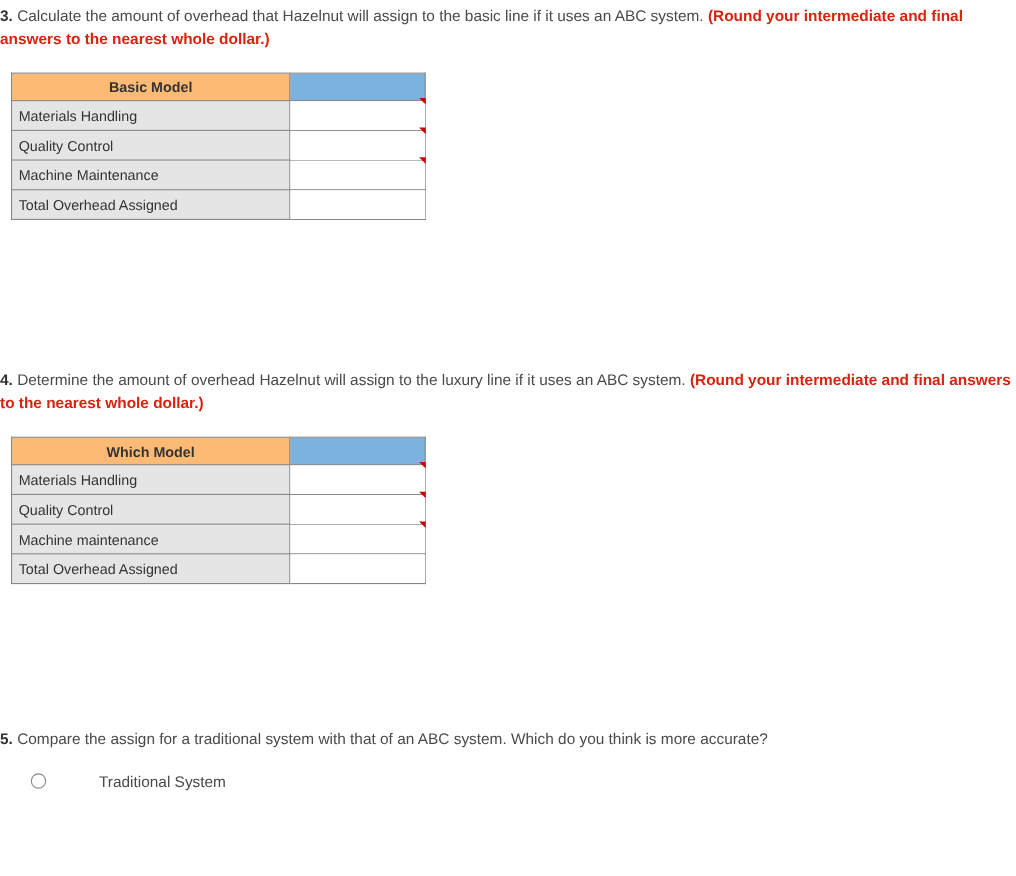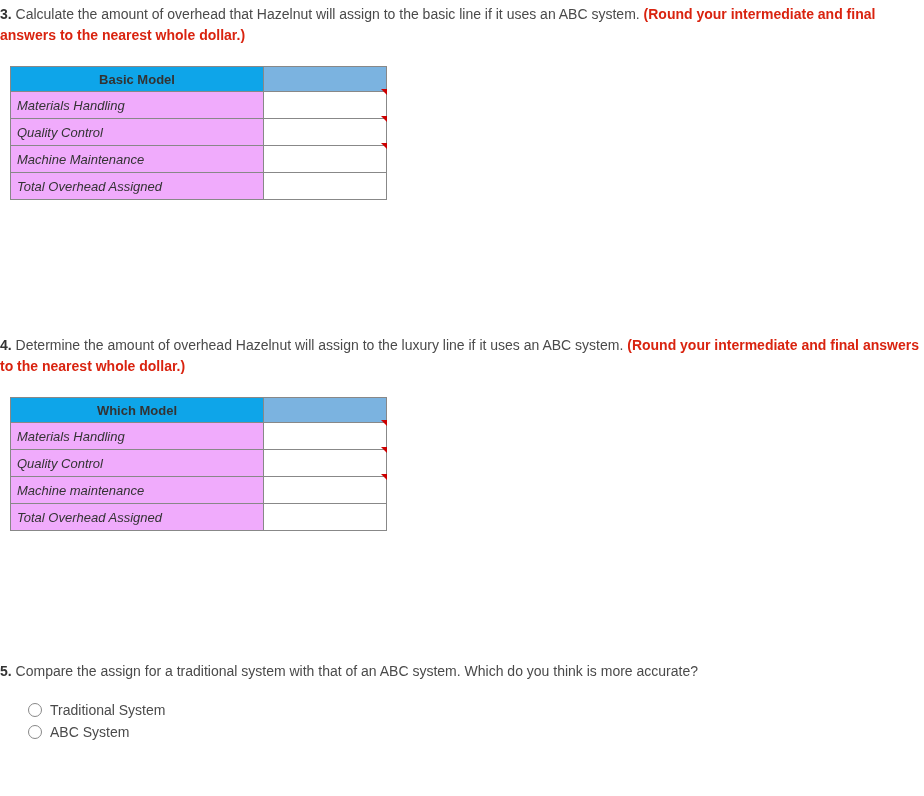--- a/index.html
+++ b/index.html
@@ -28,33 +28,32 @@
       margin: 6px 0 0 10px;
     }
     table.data-table td,
     table.data-table th {
       border: 1px solid #888;
       font-size: 13px;
       padding: 3px 6px;
       height: 18px;
     }
     th.hdr {
-      background: #0ea5e9;
+      background: #fdba74;
       font-weight: bold;
       text-align: center;
       width: 240px;
     }
     th.hdr-blank {
       background: #7bb3e0;
       width: 110px;
     }
     td.label-cell {
       width: 240px;
-      background: #f0abfc;
-      font-style: italic;
+      background: #e5e5e5;
     }
     td.input-cell {
       width: 110px;
       background: #fff;
       position: relative;
       padding: 0;
     }
     td.no-border-input {
       width: 110px;
       background: #fff;
@@ -87,20 +86,21 @@
       height: 130px;
     }
     .radio-group {
       margin: 20px 0 0 28px;
     }
     .radio-row {
       display: flex;
       align-items: center;
       margin-bottom: 6px;
       color: #4a4a4a;
+      gap: 40px;
     }
     .radio-circle {
       width: 12px;
       height: 12px;
       border: 1px solid #888;
       border-radius: 50%;
       margin-right: 8px;
       display: inline-block;
     }
   </style>
@@ -193,17 +193,13 @@
 
 <div class="question-text">
   <span class="qnum">5.</span><span> Compare the assign for a traditional system with that of an ABC system. Which do you think is more accurate?</span>
 </div>
 
 <div class="radio-group">
   <div class="radio-row">
     <span class="radio-circle"></span>
     <span>Traditional System</span>
   </div>
-  <div class="radio-row">
-    <span class="radio-circle"></span>
-    <span>ABC System</span>
-  </div>
 </div>
 
 </body></html>

